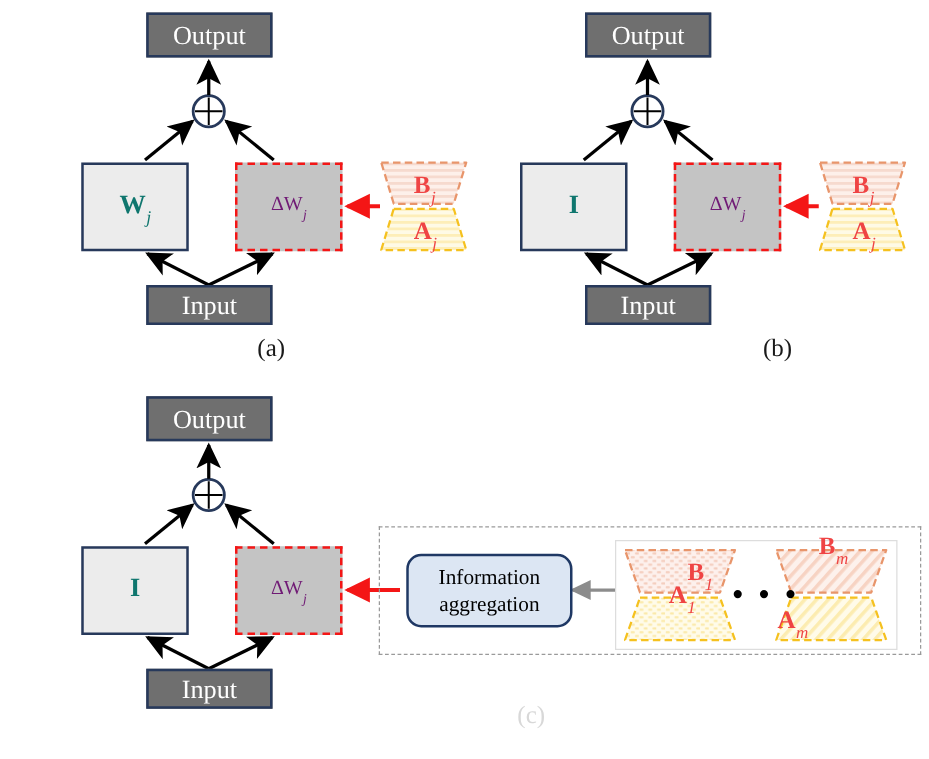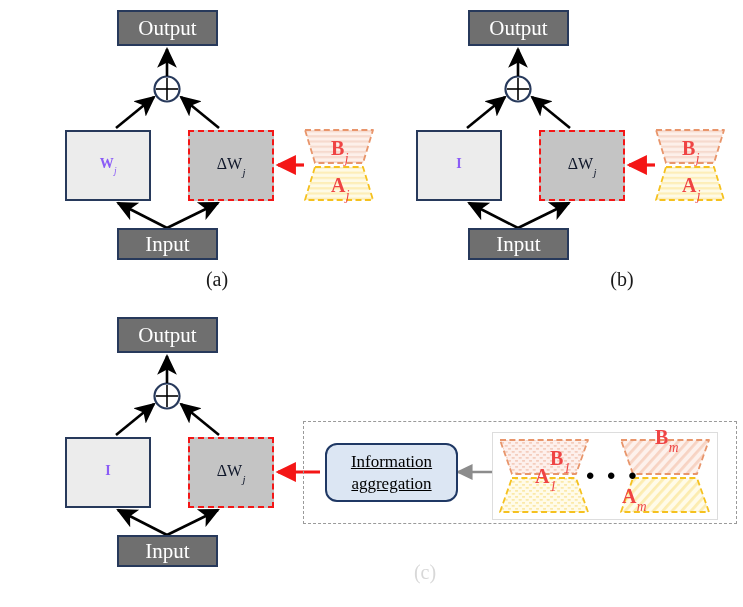--- a/index.html
+++ b/index.html
@@ -38,29 +38,29 @@
   .box-dark {
     background: #6f6f6f;
     border: 2px solid #27395b;
     color: #ffffff;
     font-size: 21px;
   }
 
   .box-light {
     background: #ececec;
     border: 2px solid #27395b;
-    color: #8b5cf6;
-    font-size: 14px;
+    color: #0f766e;
+    font-size: 21px;
     font-weight: bold;
   }
 
   .box-delta {
     background: #c4c4c4;
     border: 2.5px dashed #f41616;
-    color: #0f172a;
+    color: #701a75;
     font-size: 16px;
     font-weight: bold;
   }
 
   .box-info {
     background: #dce6f3;
     border: 2.5px solid #1f3864;
     border-radius: 12px;
     color: #000000;
     font-size: 17px;
@@ -294,21 +294,21 @@
     <div class="nodebox box-delta" style="left:188px;top:437px;width:86px;height:71px;">
       <span class="mvar"><span class="mdelta">ΔW</span><i class="msub">j</i></span>
     </div>
 
     <div class="nodebox box-dark" style="left:117px;top:535px;width:101px;height:32px;">
       <span>Input</span>
     </div>
 
     <div class="dashed-group" style="left:303px;top:421px;width:434px;height:103px;"></div>
 
-    <div class="nodebox box-info" style="left:325px;top:443px;width:133px;height:59px;text-decoration:underline;">
+    <div class="nodebox box-info" style="left:325px;top:443px;width:133px;height:59px;">
       <span>Information</span>
       <span>aggregation</span>
     </div>
 
     <div class="thin-group" style="left:492px;top:432px;width:226px;height:88px;"></div>
 
     <span class="trap-label" style="left:535px;top:447px;margin-left:15px;"><span>B</span><i class="msub">1</i></span>
 
     <span class="trap-label" style="left:535px;top:465px;"><span>A</span><i class="msub">1</i></span>
 

